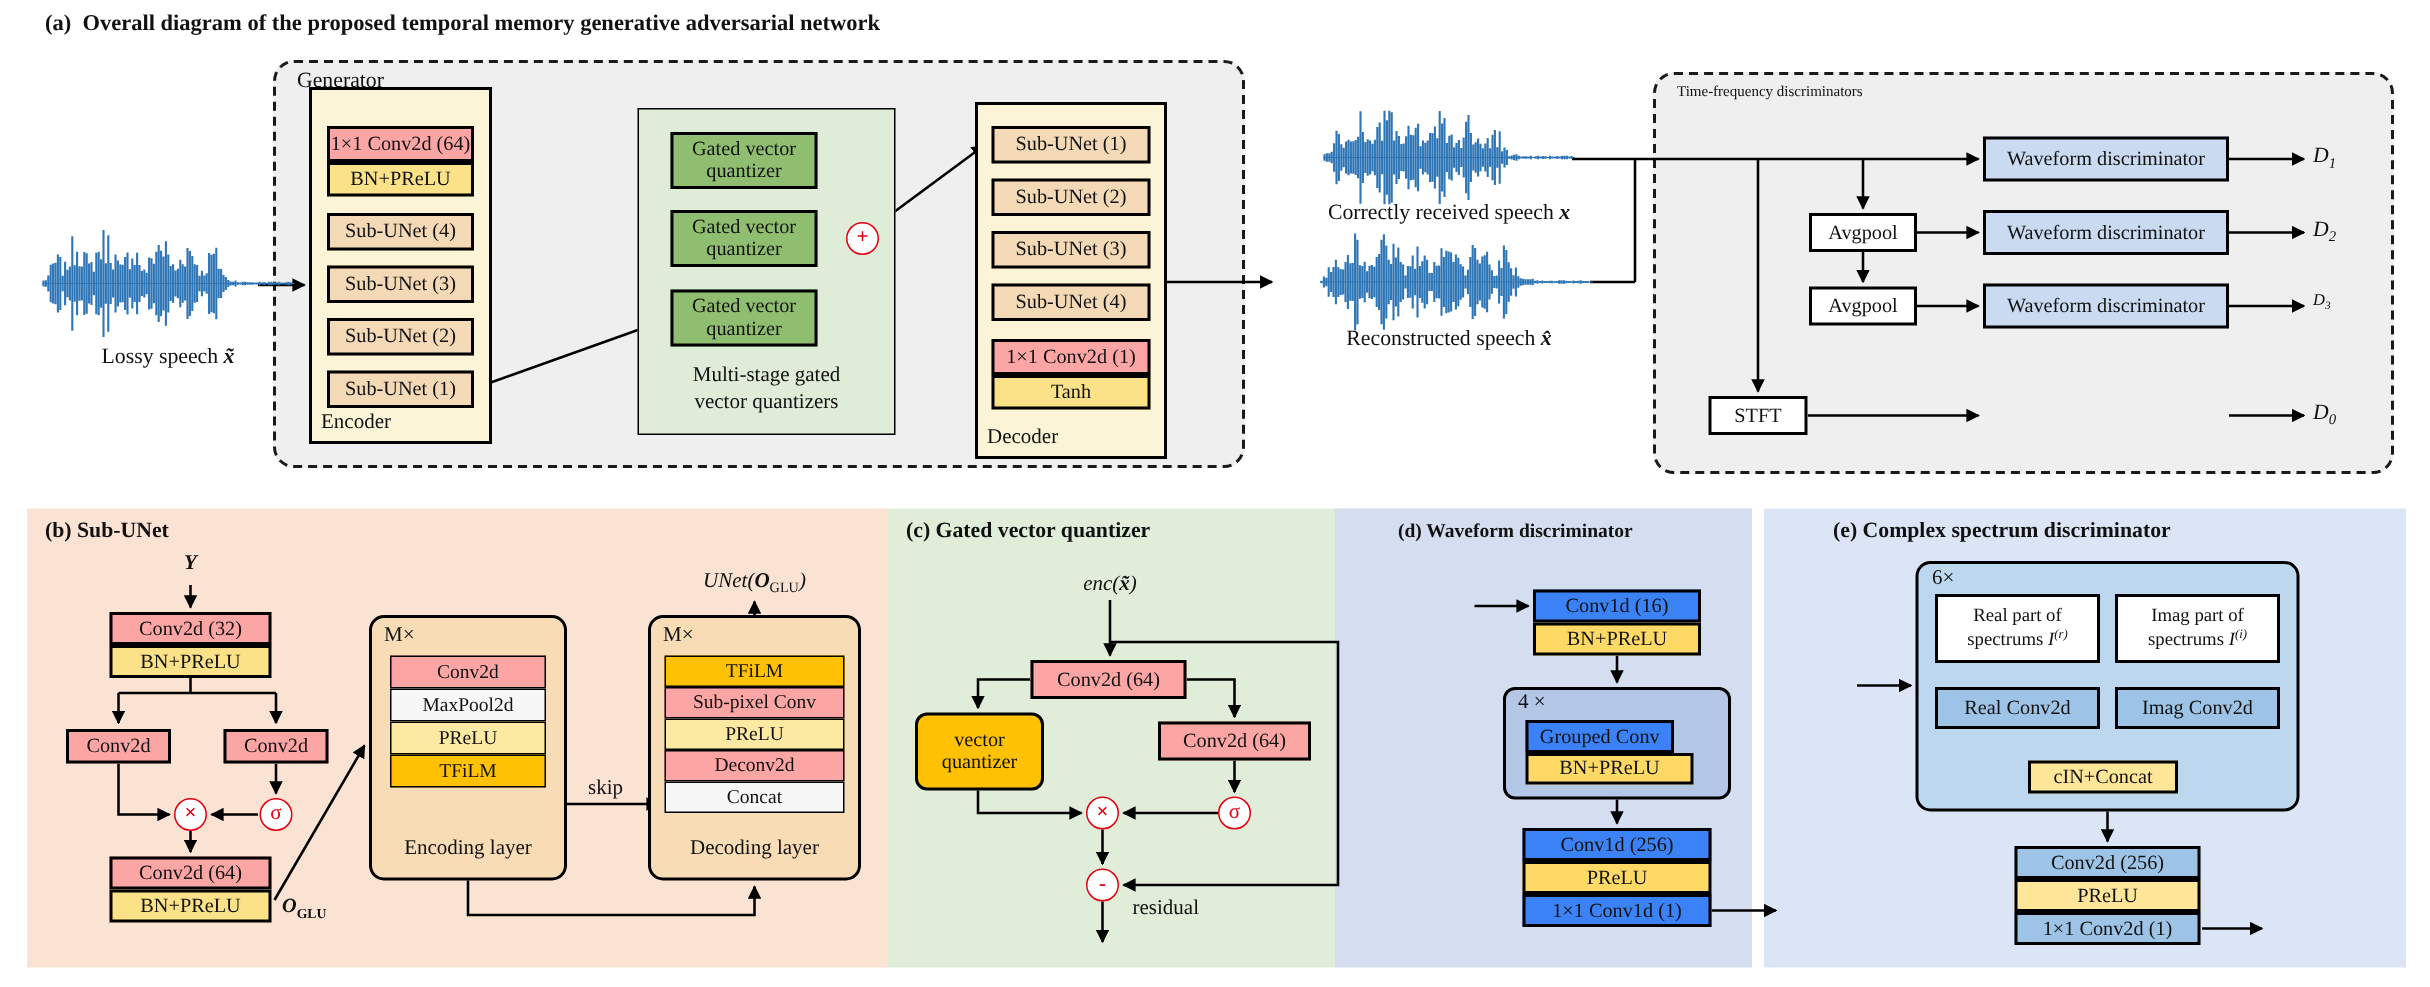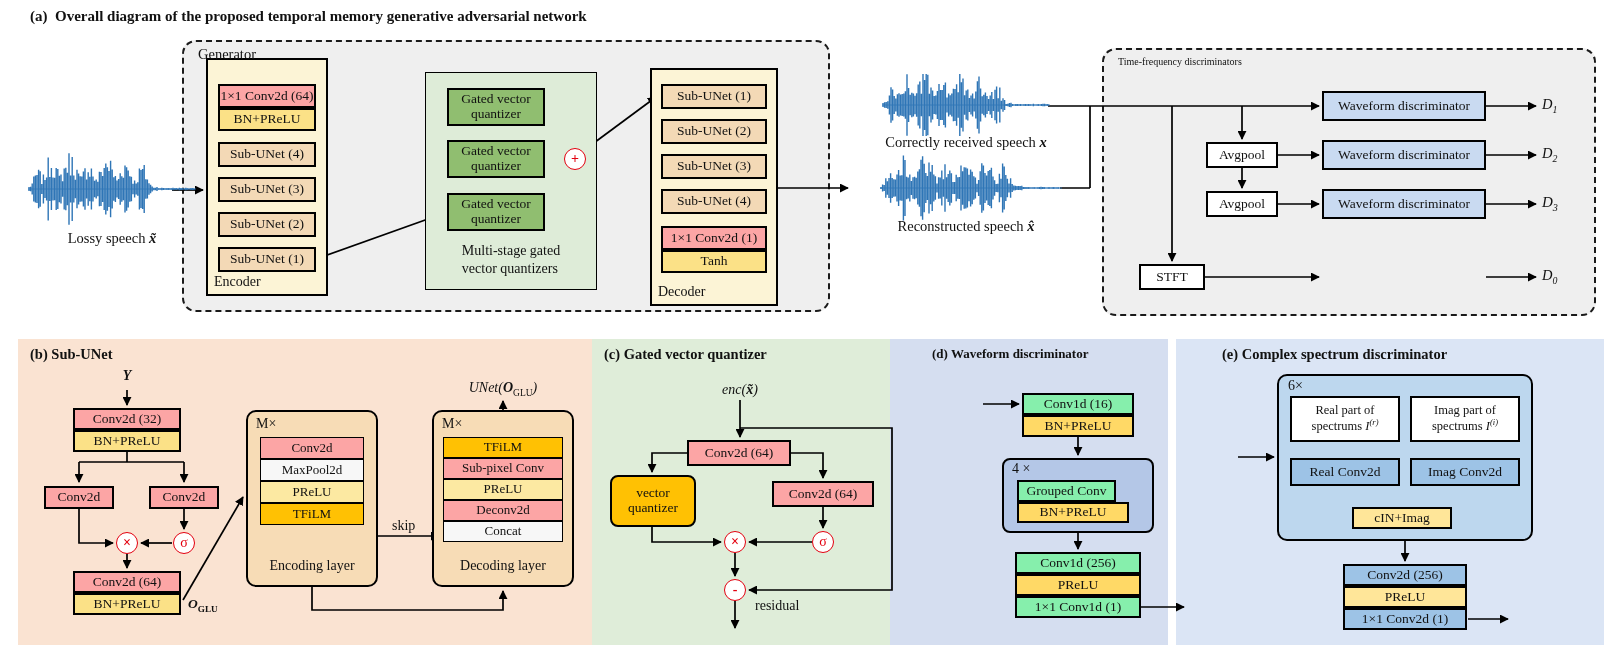--- a/index.html
+++ b/index.html
@@ -16,23 +16,23 @@
   .lbl{z-index:2;white-space:nowrap;font-size:14px;}
   .bold{font-weight:bold;}
   .ital{font-style:italic;}
   .small{font-size:12.5px;}
   .circle{border:1.7px solid #e3000f;border-radius:50%;background:#fff;color:#e3000f;
           width:22px;height:22px;display:flex;align-items:center;justify-content:center;
           font-size:14px;font-weight:bold;z-index:3;line-height:1;}
   .c-orange{background:#fca5a5;} .c-yellow{background:#FBE187;} .c-tan{background:#F3D9B6;}
   .c-cream{background:#FCF4D6;}  .c-green{background:#90BE70;}  .c-greenbg{background:#DEECD8;}
   .c-lblue{background:#C9DAF1;}  .c-white{background:#F7F7F7;}  .c-gold{background:#FFC103;}
-  .c-pale{background:#FCE9A2;}   .c-blue{background:#86efac;}   .c-dyellow{background:#FFD966;}
+  .c-pale{background:#FCE9A2;}   .c-blue{background:#3b82f6;}   .c-dyellow{background:#FFD966;}
   .c-eblue{background:#9DC3E6;}  .c-eyellow{background:#FFE699;}
-  .ctr{display:flex;align-items:center;justify-content:center;text-align:left;}
+  .ctr{display:flex;align-items:center;justify-content:center;text-align:center;}
   svg.wires{position:absolute;left:0;top:0;z-index:1;}
   svg.wave{position:absolute;z-index:2;}
   sub,sup{font-size:0.68em;}
 </style>
 </head>
 <body>
 
 <div class="canvas">
 
   <div class="abs panelbg" style="left:18px;top:339px;width:574px;height:306px;background:#FAE3D2;"></div>
@@ -186,21 +186,21 @@
 
   <div class="abs lbl" style="left:1118px;top:56px;font-size:10px;">Time-frequency discriminators</div>
   <div class="abs box c-lblue" style="left:1322px;top:91px;width:164px;height:30px;">Waveform discriminator</div>
   <div class="abs box c-lblue" style="left:1322px;top:140px;width:164px;height:30px;">Waveform discriminator</div>
   <div class="abs box c-lblue" style="left:1322px;top:189px;width:164px;height:30px;">Waveform discriminator</div>
   <div class="abs box" style="left:1206px;top:142px;width:72px;height:26px;">Avgpool</div>
   <div class="abs box" style="left:1206px;top:191px;width:72px;height:26px;">Avgpool</div>
   <div class="abs box" style="left:1139px;top:264px;width:66px;height:26px;">STFT</div>
   <div class="abs lbl ital" style="left:1542px;top:96px;font-size:14.5px;"><span>D</span><sub>1</sub></div>
   <div class="abs lbl ital" style="left:1542px;top:145px;font-size:14.5px;"><span>D</span><sub>2</sub></div>
-  <div class="abs lbl ital" style="left:1542px;top:194px;font-size:15px;"><span>D</span><sub>3</sub></div>
+  <div class="abs lbl ital" style="left:1542px;top:194px;font-size:11px;"><span>D</span><sub>3</sub></div>
   <div class="abs lbl ital" style="left:1542px;top:267px;font-size:14.5px;"><span>D</span><sub>0</sub></div>
 
   <div class="abs lbl bold" style="left:30px;top:346px;font-size:14.5px;">(b) Sub-UNet</div>
   <div class="abs lbl bold ital" style="left:106px;top:368px;width:42px;text-align:center;z-index:2;">Y</div>
   <div class="abs box c-orange" style="left:73px;top:408px;width:108px;height:22px;">Conv2d (32)</div>
   <div class="abs box c-yellow" style="left:73px;top:430px;width:108px;height:22px;">BN+PReLU</div>
   <div class="abs box c-orange" style="left:44px;top:486px;width:70px;height:23px;">Conv2d</div>
   <div class="abs box c-orange" style="left:149px;top:486px;width:70px;height:23px;">Conv2d</div>
   <div class="abs circle" style="left:116px;top:532px;">
       <span>×</span>
@@ -272,18 +272,18 @@
   <div class="abs box small" style="left:1290px;top:396px;width:110px;height:46px;flex-direction:column;background:#fff;">
     <span>Real part of</span>
     <span><span>spectrums </span><span class="ital">I</span><sup class="ital">(r)</sup></span>
   </div>
   <div class="abs box small" style="left:1410px;top:396px;width:110px;height:46px;flex-direction:column;background:#fff;">
     <span>Imag part of</span>
     <span><span>spectrums </span><span class="ital">I</span><sup class="ital">(i)</sup></span>
   </div>
   <div class="abs box c-eblue" style="left:1290px;top:458px;width:110px;height:28px;">Real Conv2d</div>
   <div class="abs box c-eblue" style="left:1410px;top:458px;width:110px;height:28px;">Imag Conv2d</div>
-  <div class="abs box c-eyellow" style="left:1352px;top:507px;width:100px;height:22px;">cIN+Imag</div>
+  <div class="abs box c-eyellow" style="left:1352px;top:507px;width:100px;height:22px;">cIN+Concat</div>
   <div class="abs box c-eblue" style="left:1343px;top:564px;width:124px;height:22px;">Conv2d (256)</div>
   <div class="abs box c-eyellow" style="left:1343px;top:586px;width:124px;height:22px;">PReLU</div>
   <div class="abs box c-eblue" style="left:1343px;top:608px;width:124px;height:22px;">1×1 Conv2d (1)</div>
 
 </div>
 
 </body></html>

